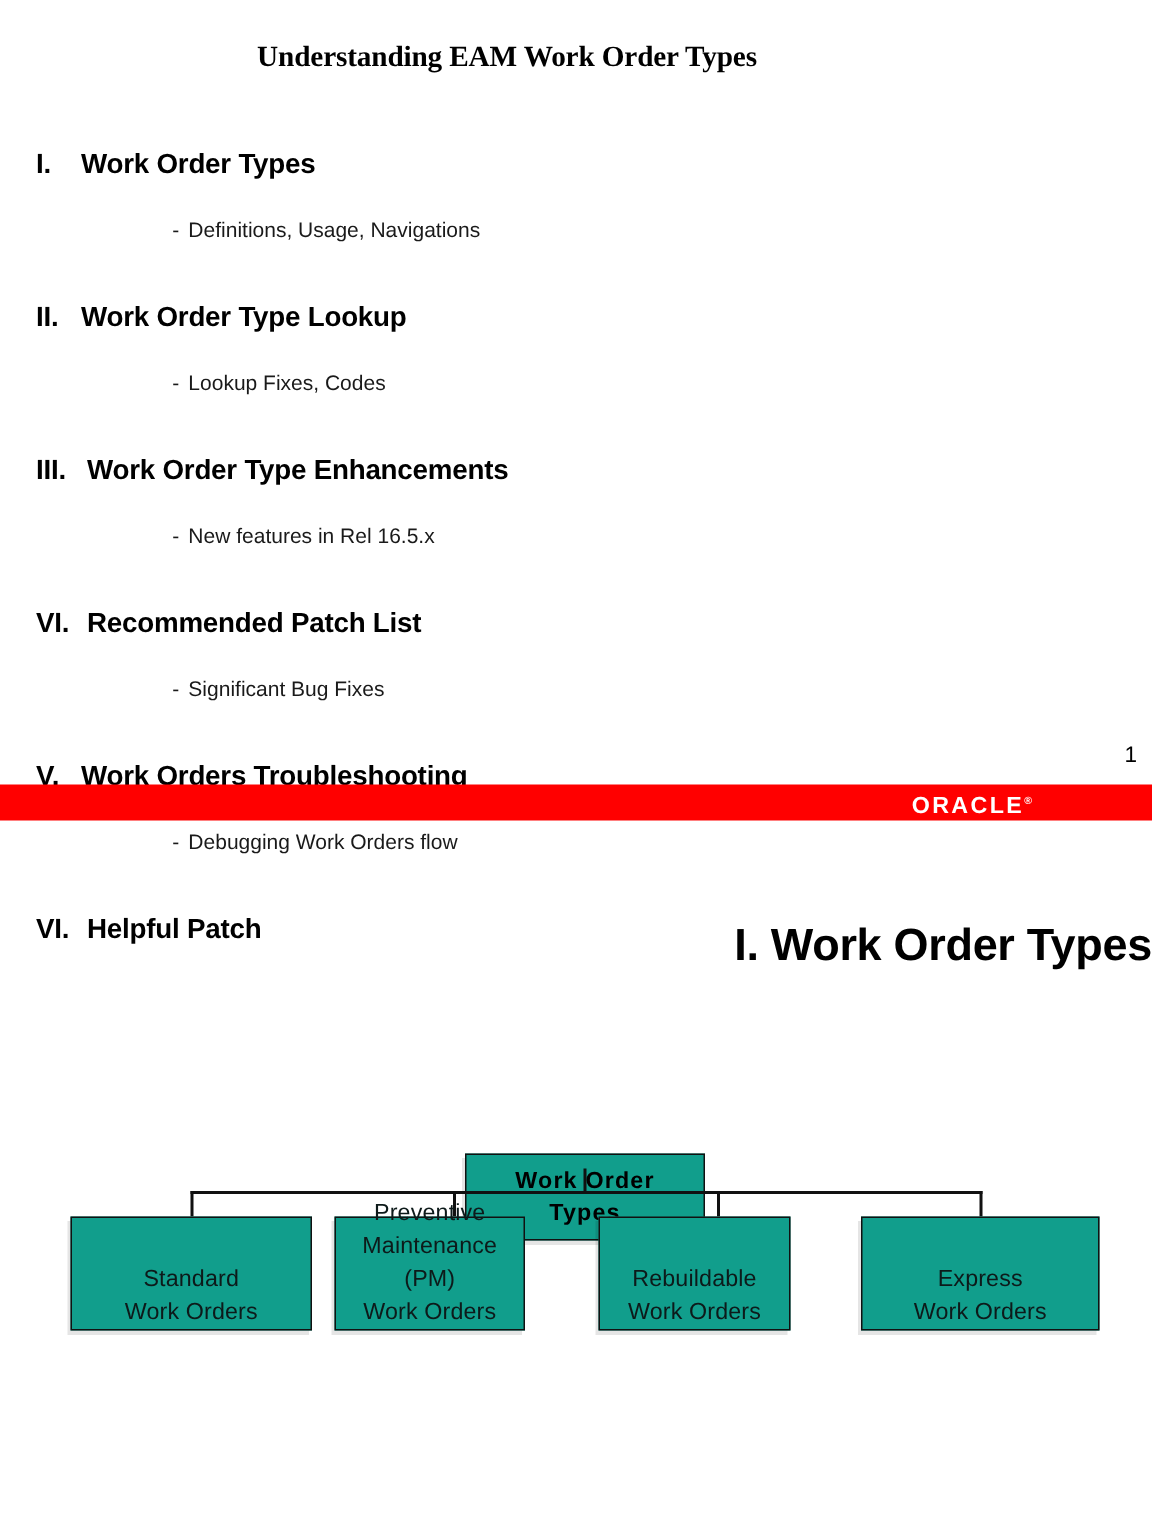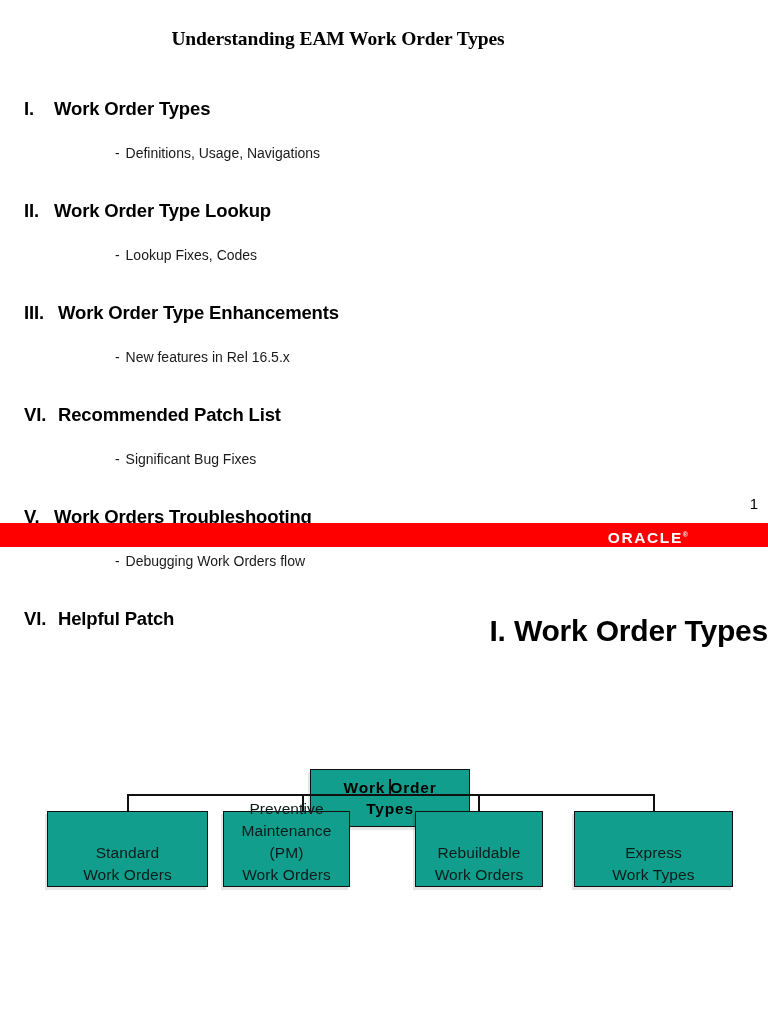--- a/index.html
+++ b/index.html
@@ -185,21 +185,21 @@
   .node-child .node-label {
     font-size: 15.5px;
     line-height: 22px;
     letter-spacing: 0.1px;
     color: #0d1a1a;
     padding-top: 7px;
   }
 
   .node-standard   { left: 47px;  width: 161px; }
   .node-preventive { left: 223px; width: 127px; }
-  .node-rebuild    { left: 415px; width: 128px; }
+  .node-rebuild    { left: 399px; width: 128px; }
   .node-express    { left: 574px; width: 159px; }
 
   .conn {
     position: absolute;
     background: #111111;
   }
   .conn-v { width: 1.5px; }
   .conn-h { height: 1.5px; }
 
   .conn-stem   { left: 389px; top: 82px;  height: 16px; }
@@ -316,20 +316,20 @@
 Work Orders</span>
       </div>
 
       <div class="node node-child node-rebuild">
         <span class="node-label">Rebuildable
 Work Orders</span>
       </div>
 
       <div class="node node-child node-express">
         <span class="node-label">Express
-Work Types</span>
+Work Orders</span>
       </div>
 
     </div>
 
   </section>
 
 </div>
 
 </body></html>

